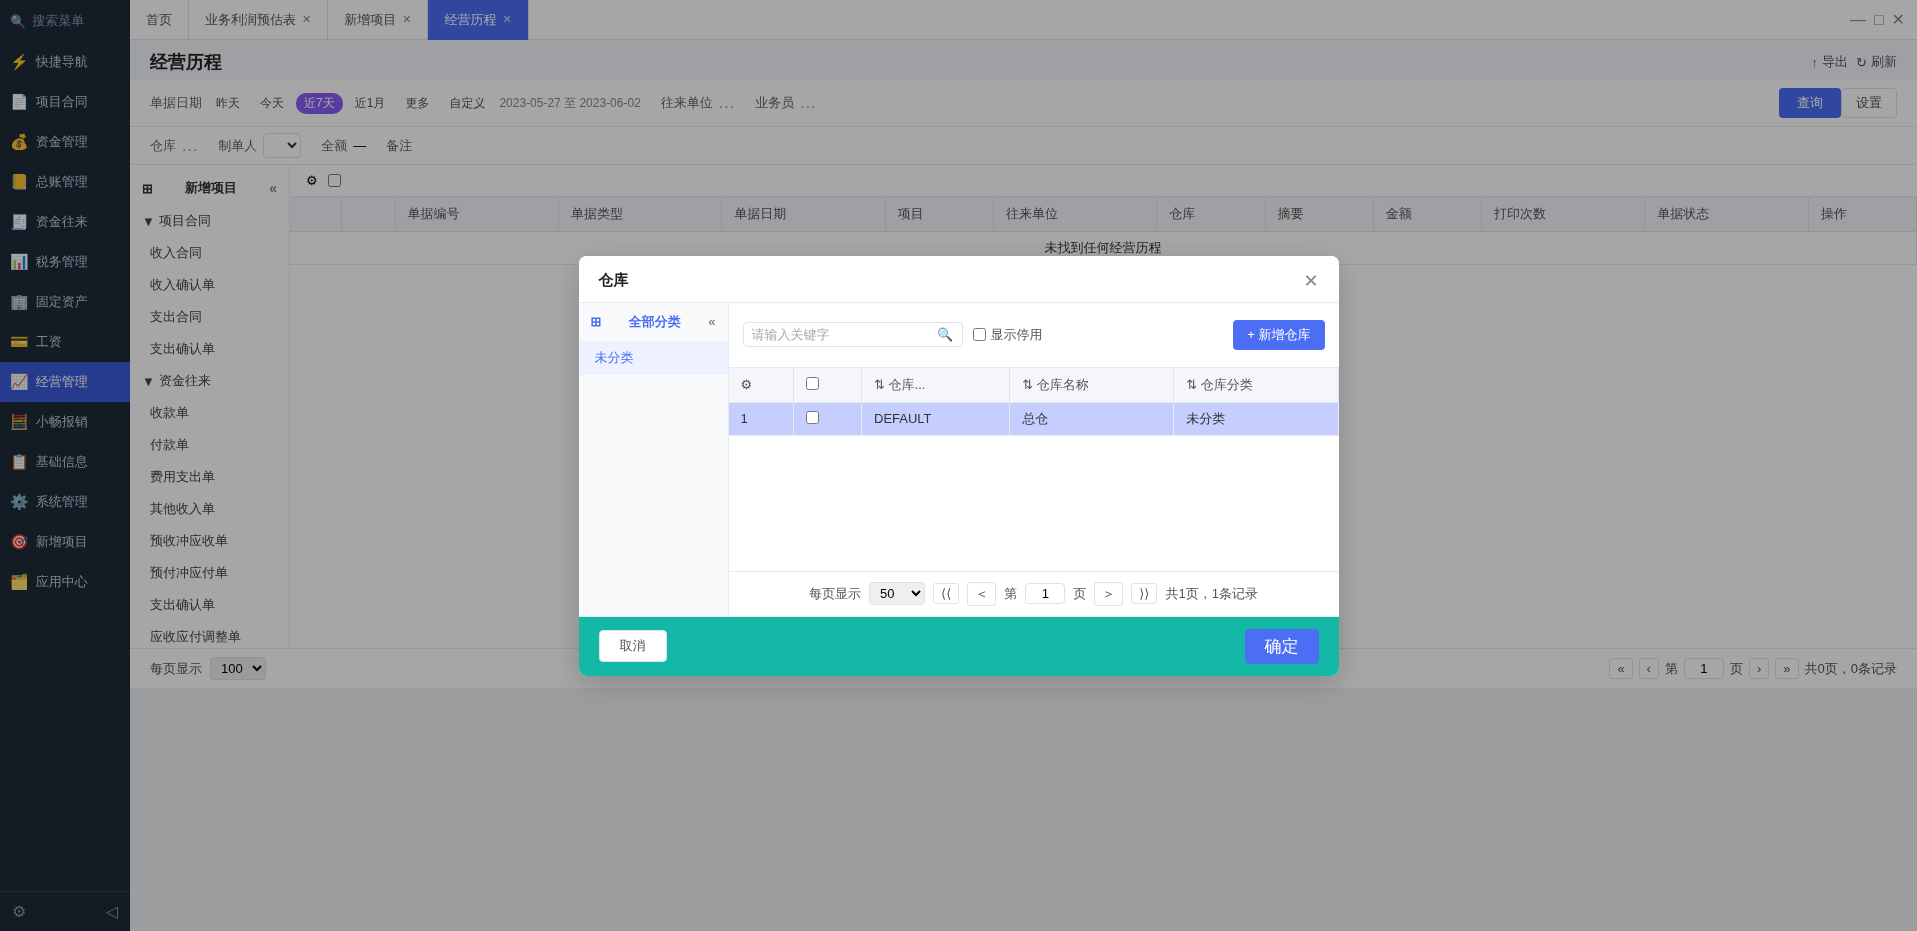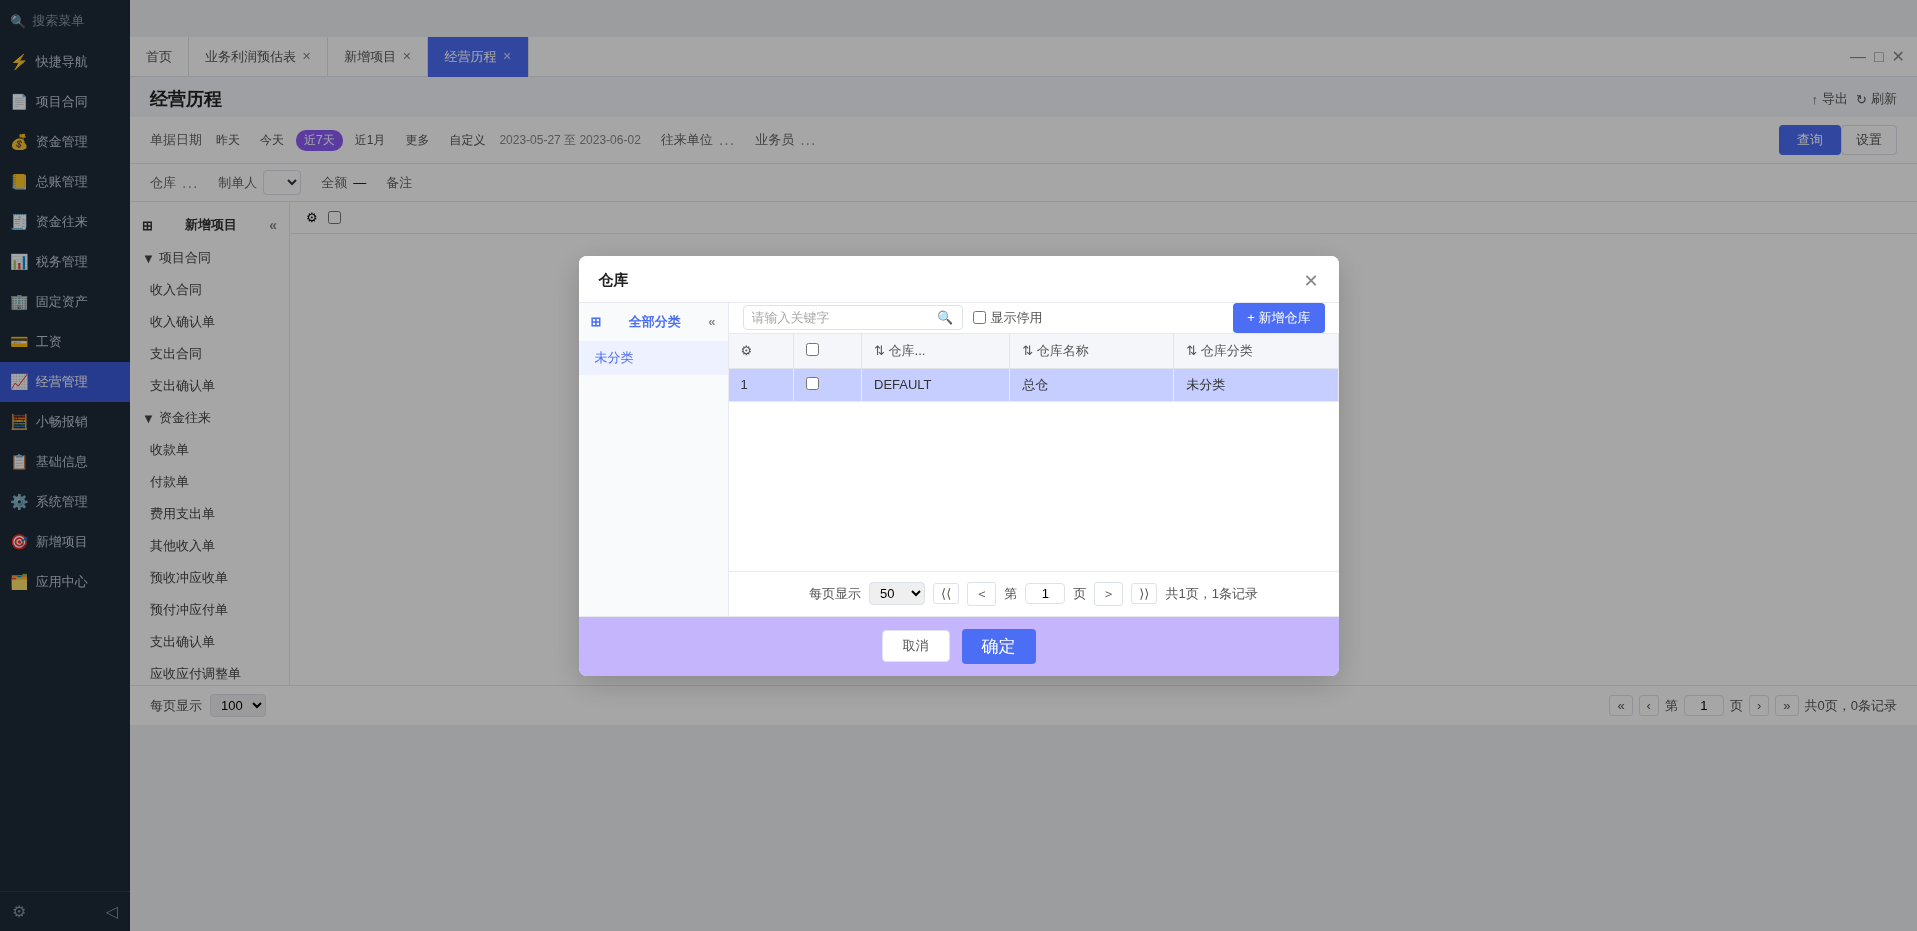--- a/index.html
+++ b/index.html
@@ -46,21 +46,20 @@
     .sidebar-bottom .gear-icon { cursor: pointer; color: #8a96a8; font-size: 16px; }
     .sidebar-bottom .arrows-icon { cursor: pointer; color: #8a96a8; font-size: 16px; }
 
     
     .main-area {
       flex: 1;
       display: flex;
       flex-direction: column;
       height: 688px;
       overflow: hidden;
-      margin-top: 37px;
     }
 
     
     .tab-bar {
       display: flex;
       align-items: center;
       background: #fff;
       border-bottom: 1px solid #e0e4ea;
       padding: 0 0 0 0;
       height: 40px;
@@ -356,21 +355,21 @@
     .dialog-left-item.active { background: #eef1ff; color: #4c6ef5; }
     .dialog-right {
       flex: 1;
       display: flex;
       flex-direction: column;
       overflow: hidden;
     }
     .dialog-toolbar {
       display: flex;
       align-items: center;
-      padding: 0 14px;
+      padding: 17px 14px;
       gap: 10px;
       border-bottom: 1px solid #e8eaf0;
       justify-content: center;
     }
     .dialog-search {
       display: flex;
       align-items: center;
       border: 1px solid #dde1ea;
       border-radius: 4px;
       padding: 4px 8px;
@@ -441,25 +440,25 @@
       justify-content: center;
       padding: 10px 16px;
       gap: 8px;
       font-size: 13px;
       color: #555;
       border-top: 1px solid #e8eaf0;
     }
     .dialog-footer {
       display: flex;
       align-items: center;
-      justify-content: center;
+      justify-content: space-between;
       padding: 12px 20px;
       border-top: 1px solid #e8eaf0;
       gap: 12px;
-      background: #c4b5fd;
+      background: #14b8a6;
     }
     .cancel-btn {
       border: 1px solid #dde1ea;
       border-radius: 4px;
       padding: 6px 20px;
       font-size: 13px;
       cursor: pointer;
       background: #fff;
       color: #555;
     }
@@ -665,20 +664,44 @@
         <div class="left-nav-item">支出确认单</div>
         <div class="left-nav-item">应收应付调整单</div>
       </div>
     </div>
 
     <div class="table-area">
       <div class="table-toolbar">
         <span>⚙</span>
         <input type="checkbox" style="">
       </div>
+      <table class="data-table">
+        <thead>
+          <tr>
+            <th></th>
+            <th></th>
+            <th>单据编号</th>
+            <th>单据类型</th>
+            <th>单据日期</th>
+            <th>项目</th>
+            <th>往来单位</th>
+            <th>仓库</th>
+            <th>摘要</th>
+            <th>金额</th>
+            <th>打印次数</th>
+            <th>单据状态</th>
+            <th>操作</th>
+          </tr>
+        </thead>
+        <tbody>
+          <tr>
+            <td colspan="13" class="empty-tip">未找到任何经营历程</td>
+          </tr>
+        </tbody>
+      </table>
     </div>
   </div>
 
   <div class="bottom-bar">
     <div style="display:flex;align-items:center;gap:8px;">
       <span>每页显示</span>
       <select class="page-size-select">
         <option>100</option>
         <option>50</option>
         <option>200</option>

